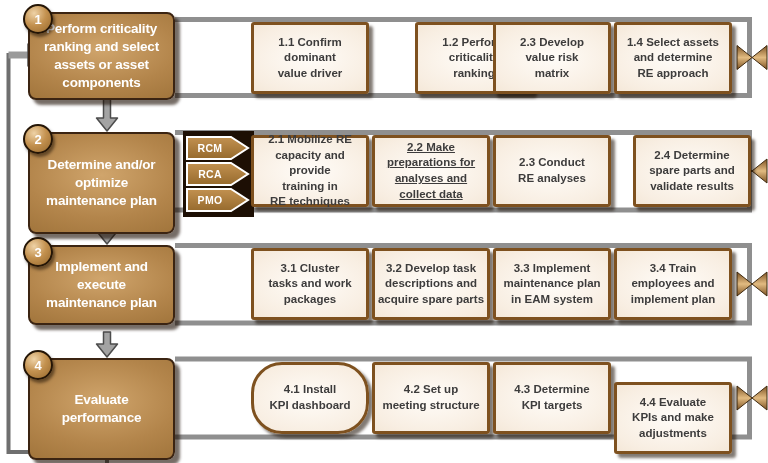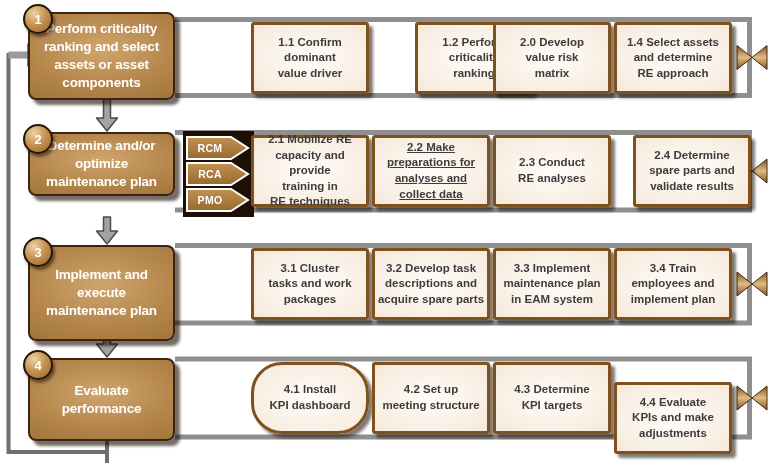--- a/index.html
+++ b/index.html
@@ -81,28 +81,28 @@
 ranking and select
 assets or asset
 components</div>
   <div class="badge" style="top:4px;">1</div>
   <div class="step" style="left:251px;top:22px;">1.1 Confirm
 dominant
 value driver</div>
   <div class="step" style="left:372px;top:22px;margin-left:43px;">1.2 Perform
 criticality
 ranking</div>
-  <div class="step" style="left:493px;top:22px;">2.0 Develop
+  <div class="step" style="left:493px;top:22px;">2.3 Develop
 value risk
 matrix</div>
   <div class="step" style="left:614px;top:22px;">1.4 Select assets
 and determine
 RE approach</div>
 
-  <div class="phase" style="top:132px;height:64px;">Determine and/or
+  <div class="phase" style="top:132px;height:102px;">Determine and/or
 optimize
 maintenance plan</div>
   <div class="badge" style="top:124px;">2</div>
   <svg class="tags" width="68" height="78" viewBox="0 0 68 78">
     <defs>
       <linearGradient id="tagG" x1="0" y1="0" x2="0" y2="1">
         <stop offset="0" stop-color="#c29150"></stop>
         <stop offset="1" stop-color="#966a2d"></stop>
       </linearGradient>
     </defs>
@@ -126,38 +126,38 @@
   <div class="step" style="left:372px;top:135px;text-decoration:underline;">2.2 Make
 preparations for
 analyses and
 collect data</div>
   <div class="step" style="left:493px;top:135px;">2.3 Conduct
 RE analyses</div>
   <div class="step" style="left:614px;top:135px;margin-left:19px;">2.4 Determine
 spare parts and
 validate results</div>
 
-  <div class="phase" style="top:245px;height:96px;">Implement and
+  <div class="phase" style="top:245px;height:80px;">Implement and
 execute
 maintenance plan</div>
   <div class="badge" style="top:237px;">3</div>
   <div class="step" style="left:251px;top:248px;">3.1 Cluster
 tasks and work
 packages</div>
   <div class="step" style="left:372px;top:248px;">3.2 Develop task
 descriptions and
 acquire spare parts</div>
   <div class="step" style="left:493px;top:248px;">3.3 Implement
 maintenance plan
 in EAM system</div>
   <div class="step" style="left:614px;top:248px;">3.4 Train
 employees and
 implement plan</div>
 
-  <div class="phase" style="top:358px;height:83px;">Evaluate
+  <div class="phase" style="top:358px;height:102px;">Evaluate
 performance</div>
   <div class="badge" style="top:350px;">4</div>
   <div class="step" style="left:251px;top:362px;border-radius:31px;">4.1 Install
 KPI dashboard</div>
   <div class="step" style="left:372px;top:362px;">4.2 Set up
 meeting structure</div>
   <div class="step" style="left:493px;top:362px;">4.3 Determine
 KPI targets</div>
   <div class="step" style="left:614px;top:382px;">4.4 Evaluate
 KPIs and make

